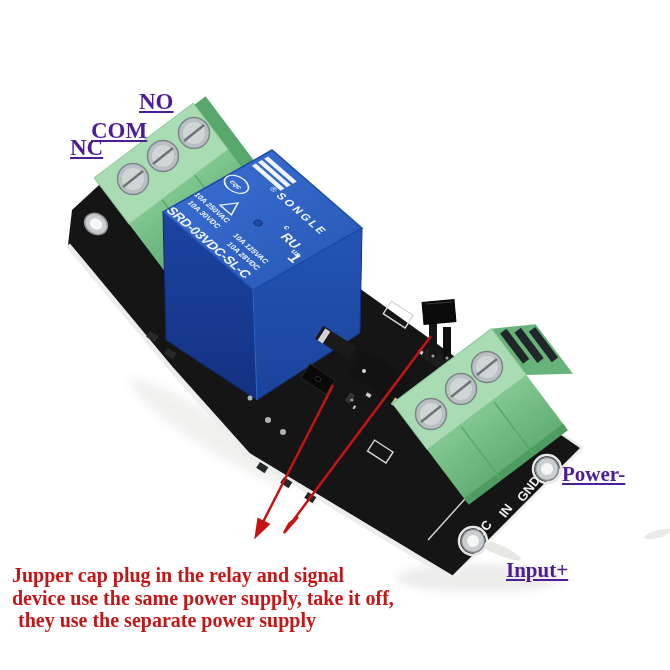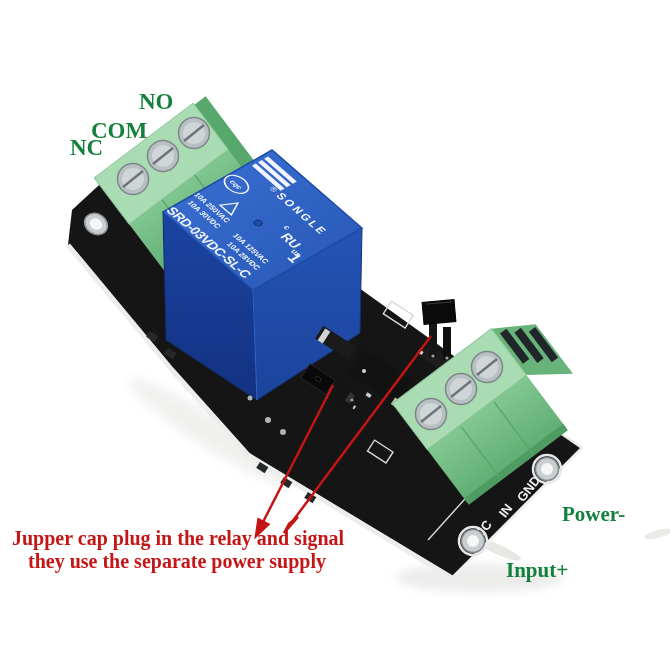--- a/index.html
+++ b/index.html
@@ -1,23 +1,23 @@
 <!DOCTYPE html>
 <html><head>
 <meta charset="utf-8">
 <style>
   html,body{margin:0;padding:0;background:#fff;}
   .stage{position:relative;width:670px;height:670px;background:#ffffff;overflow:hidden;
          font-family:"Liberation Serif",serif;}
   .stage svg{position:absolute;left:0;top:0;}
-  .anno{position:absolute;font-weight:bold;color:#15803d;font-size:23px;line-height:1;}
+  .anno{position:absolute;font-weight:bold;color:#4c1d95;font-size:23px;line-height:1;text-decoration:underline;}
   .anno.rt{font-size:21px;}
-  .caption{position:absolute;left:12px;top:527px;color:#c51617;font-weight:bold;
+  .caption{position:absolute;left:12px;top:564px;color:#c51617;font-weight:bold;
            font-size:20px;line-height:22.5px;white-space:nowrap;}
-  .caption .l3{padding-left:6px;margin-left:10px;}
+  .caption .l3{padding-left:6px;}
   svg text{font-family:"Liberation Sans",sans-serif;}
 </style>
 </head>
 <body>
 
 <div class="stage">
 
 <svg width="670" height="670" viewBox="0 0 670 670">
   <defs>
     <linearGradient id="gTop" x1="0" y1="0" x2="1" y2="1">
@@ -237,21 +237,22 @@
     <g>
       <line x1="431" y1="336" x2="292" y2="522"></line>
       <polygon points="284,533 289.2,523.5 298,516.9"></polygon>
     </g>
   </g>
 </svg>
 
 <div class="anno" style="left:139px;top:90px;">NO</div>
 <div class="anno" style="left:91px;top:119px;">COM</div>
 <div class="anno" style="left:70px;top:136px;">NC</div>
-<div class="anno rt" style="left:562px;top:504px;">Power-</div>
+<div class="anno rt" style="left:562px;top:464px;">Power-</div>
 <div class="anno rt" style="left:506px;top:560px;">Input+</div>
 
 <div class="caption">
   <div>Jupper cap plug in the relay and signal</div>
+  <div>device use the same power supply, take it off,</div>
   <div class="l3">they use the separate power supply</div>
 </div>
 
 </div>
 
 </body></html>

